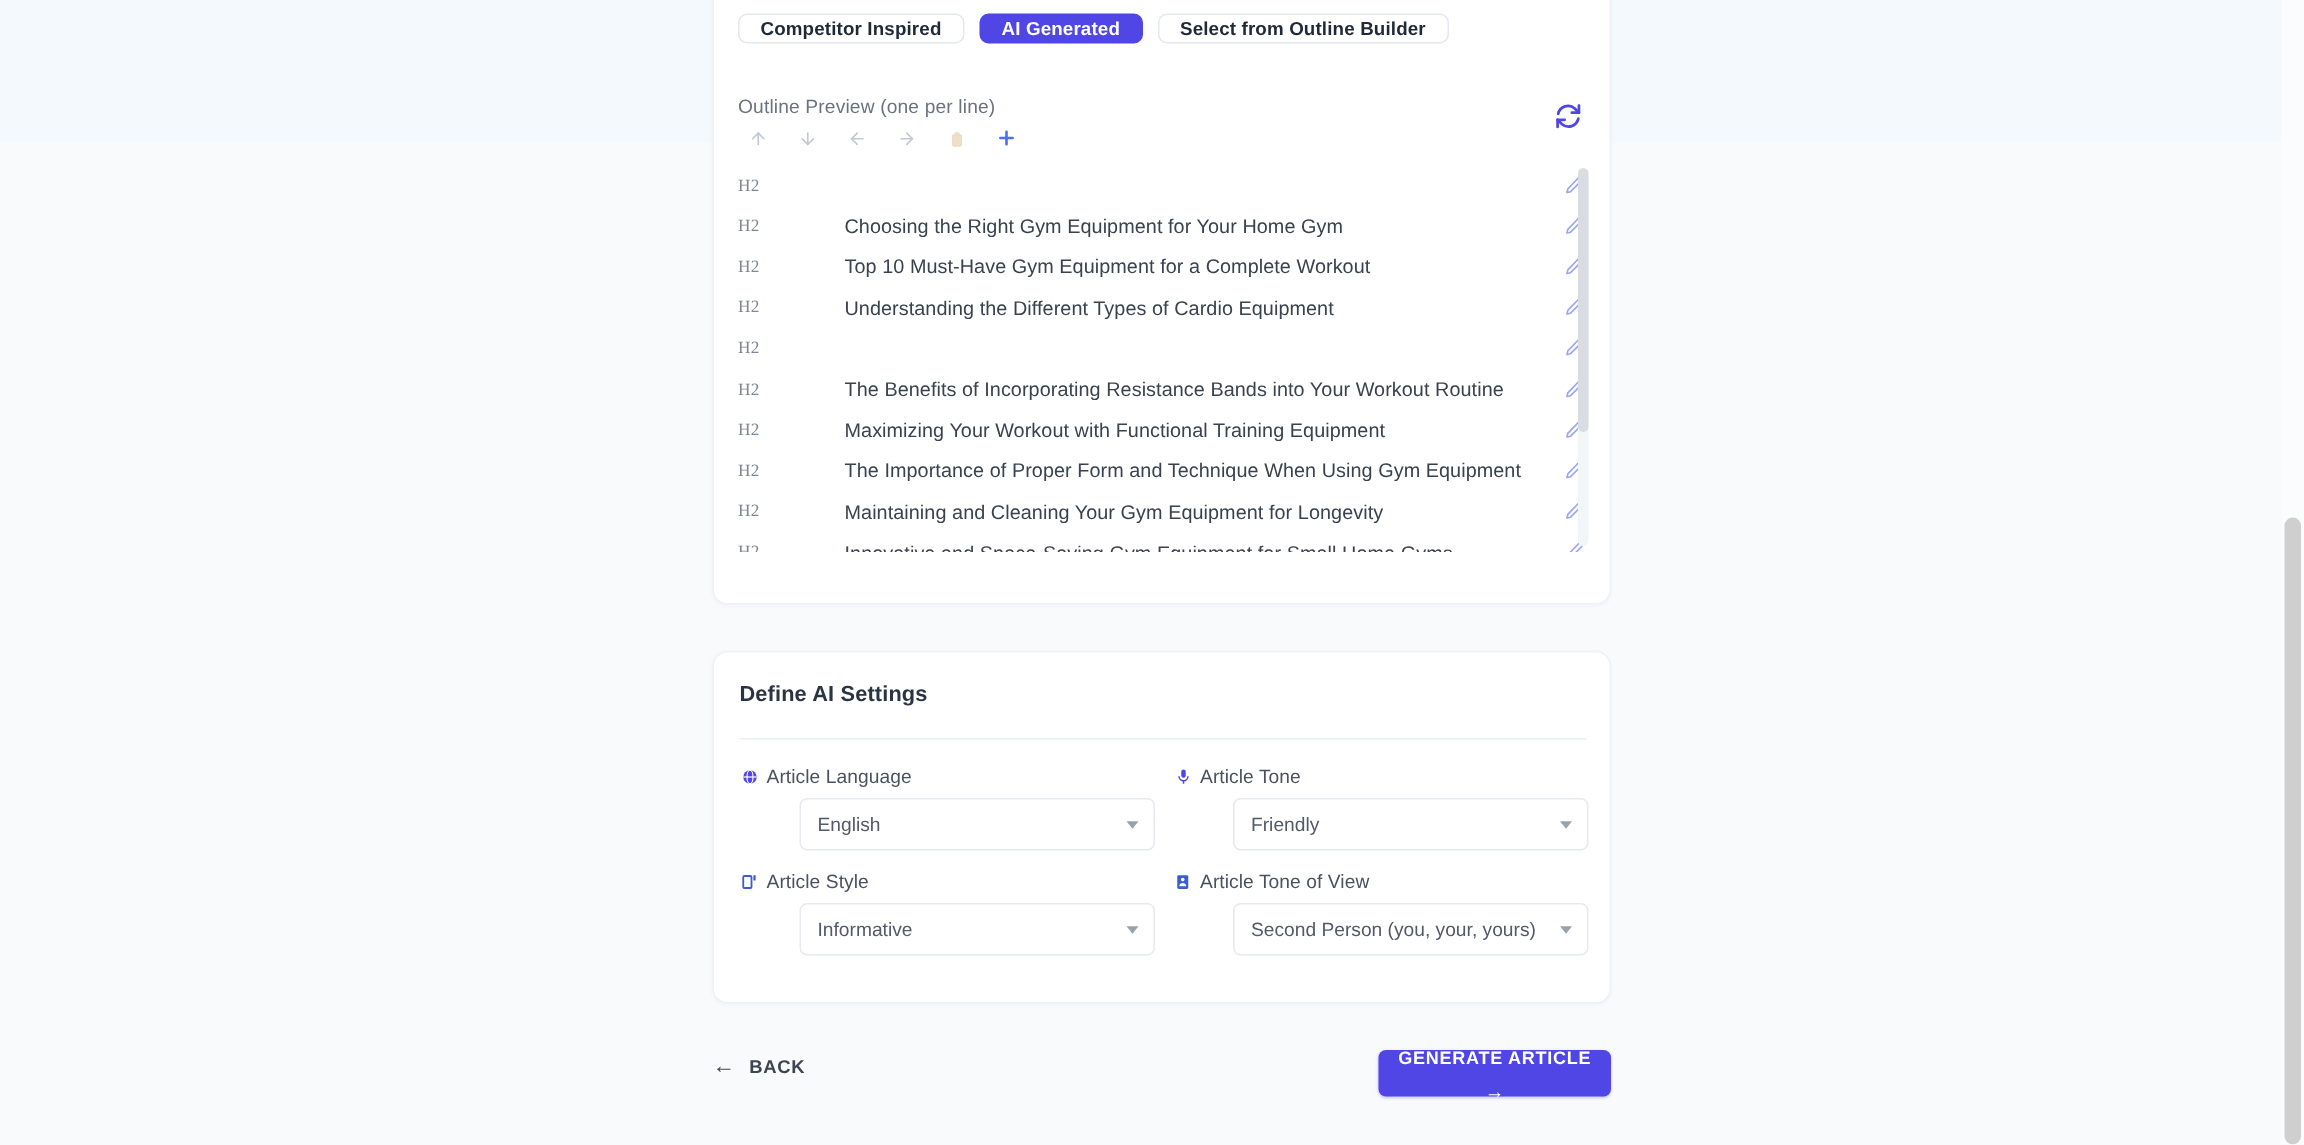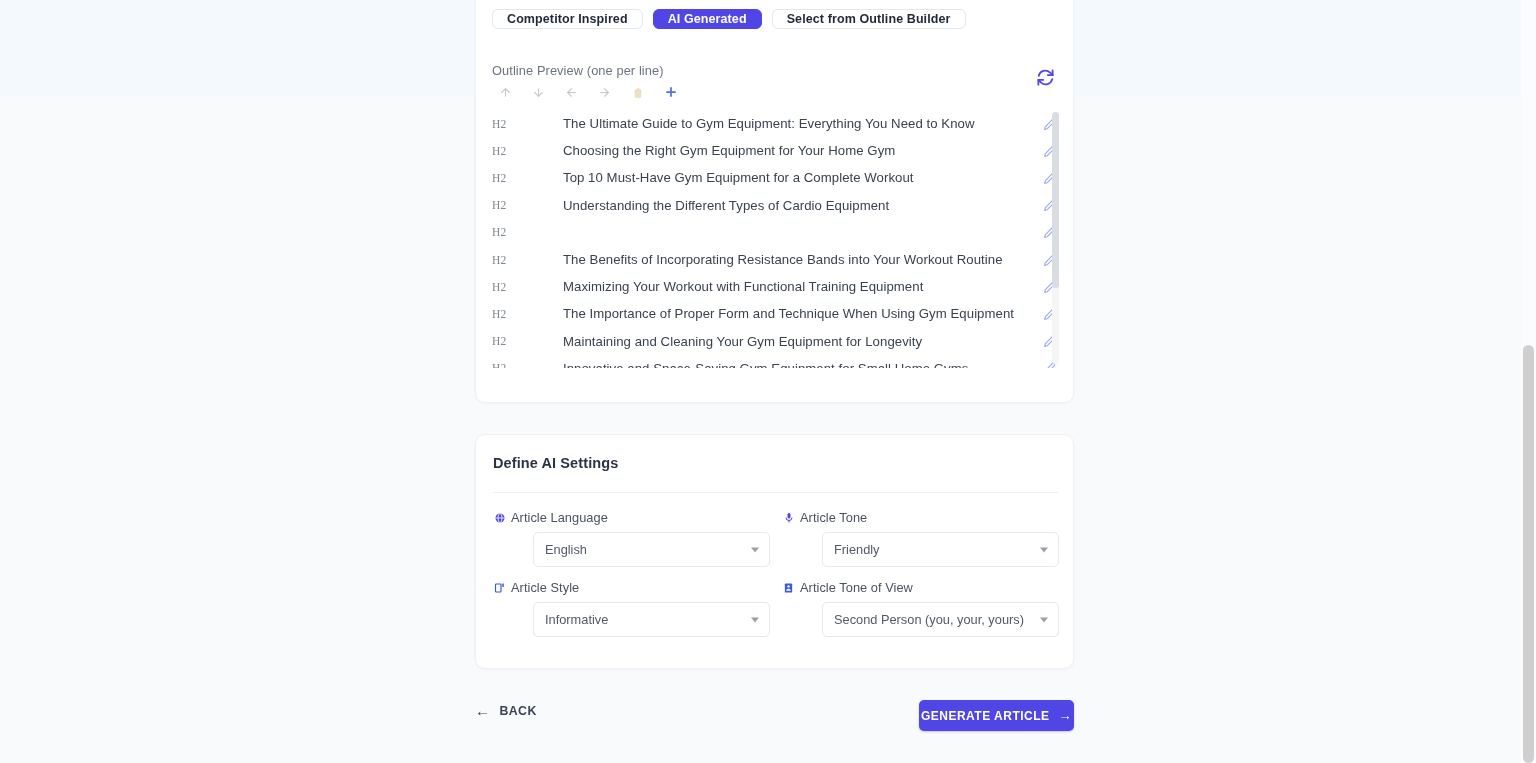--- a/index.html
+++ b/index.html
@@ -309,20 +309,21 @@
     font-size: 12px;
     font-weight: bold;
     letter-spacing: 0.5px;
     display: flex;
     align-items: center;
     justify-content: center;
     gap: 9px;
     cursor: pointer;
     font-family: inherit;
     box-shadow: 0 1px 2px rgba(79,70,229,0.3);
+    flex-direction: column;
   }
   .gen-arrow { font-size: 13px; line-height: 1; }
 </style>
 </head>
 <body>
 
 <div class="page-top-band"></div>
 
 <div class="page-scroll-area">
 
@@ -380,21 +381,20 @@
         <svg width="14" height="14" viewBox="0 0 24 24" fill="none" stroke="#4f6ef0" stroke-width="3" stroke-linecap="round">
           <line x1="12" y1="5" x2="12" y2="19"></line>
             <line x1="5" y1="12" x2="19" y2="12"></line>
         </svg>
       </span>
     </div>
 
     <div class="outline-list" id="outline-list">
         <div class="outline-row">
           <span class="h-tag">H2</span>
-          <span class="row-text">The Ultimate Guide to Gym Equipment: Everything You Need to Know</span>
           <span class="pencil"><svg width="13" height="13" viewBox="0 0 24 24" fill="none" stroke="#9aa6f0" stroke-width="2" stroke-linecap="round" stroke-linejoin="round">
               <path d="M17 3a2.6 2.6 0 0 1 3.7 3.7L7.5 19.9 3 21l1.1-4.5z"></path>
             </svg></span>
         </div>
         <div class="outline-row">
           <span class="h-tag">H2</span>
           <span class="row-text">Choosing the Right Gym Equipment for Your Home Gym</span>
           <span class="pencil"><svg width="13" height="13" viewBox="0 0 24 24" fill="none" stroke="#9aa6f0" stroke-width="2" stroke-linecap="round" stroke-linejoin="round">
               <path d="M17 3a2.6 2.6 0 0 1 3.7 3.7L7.5 19.9 3 21l1.1-4.5z"></path>
             </svg></span>

